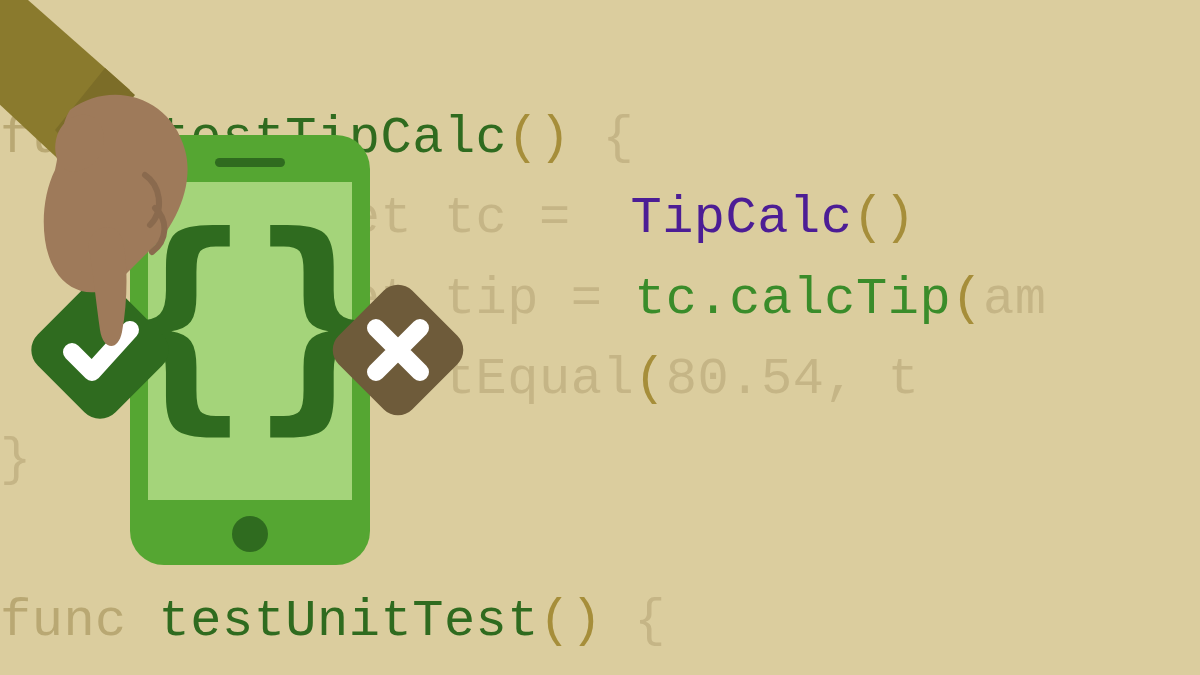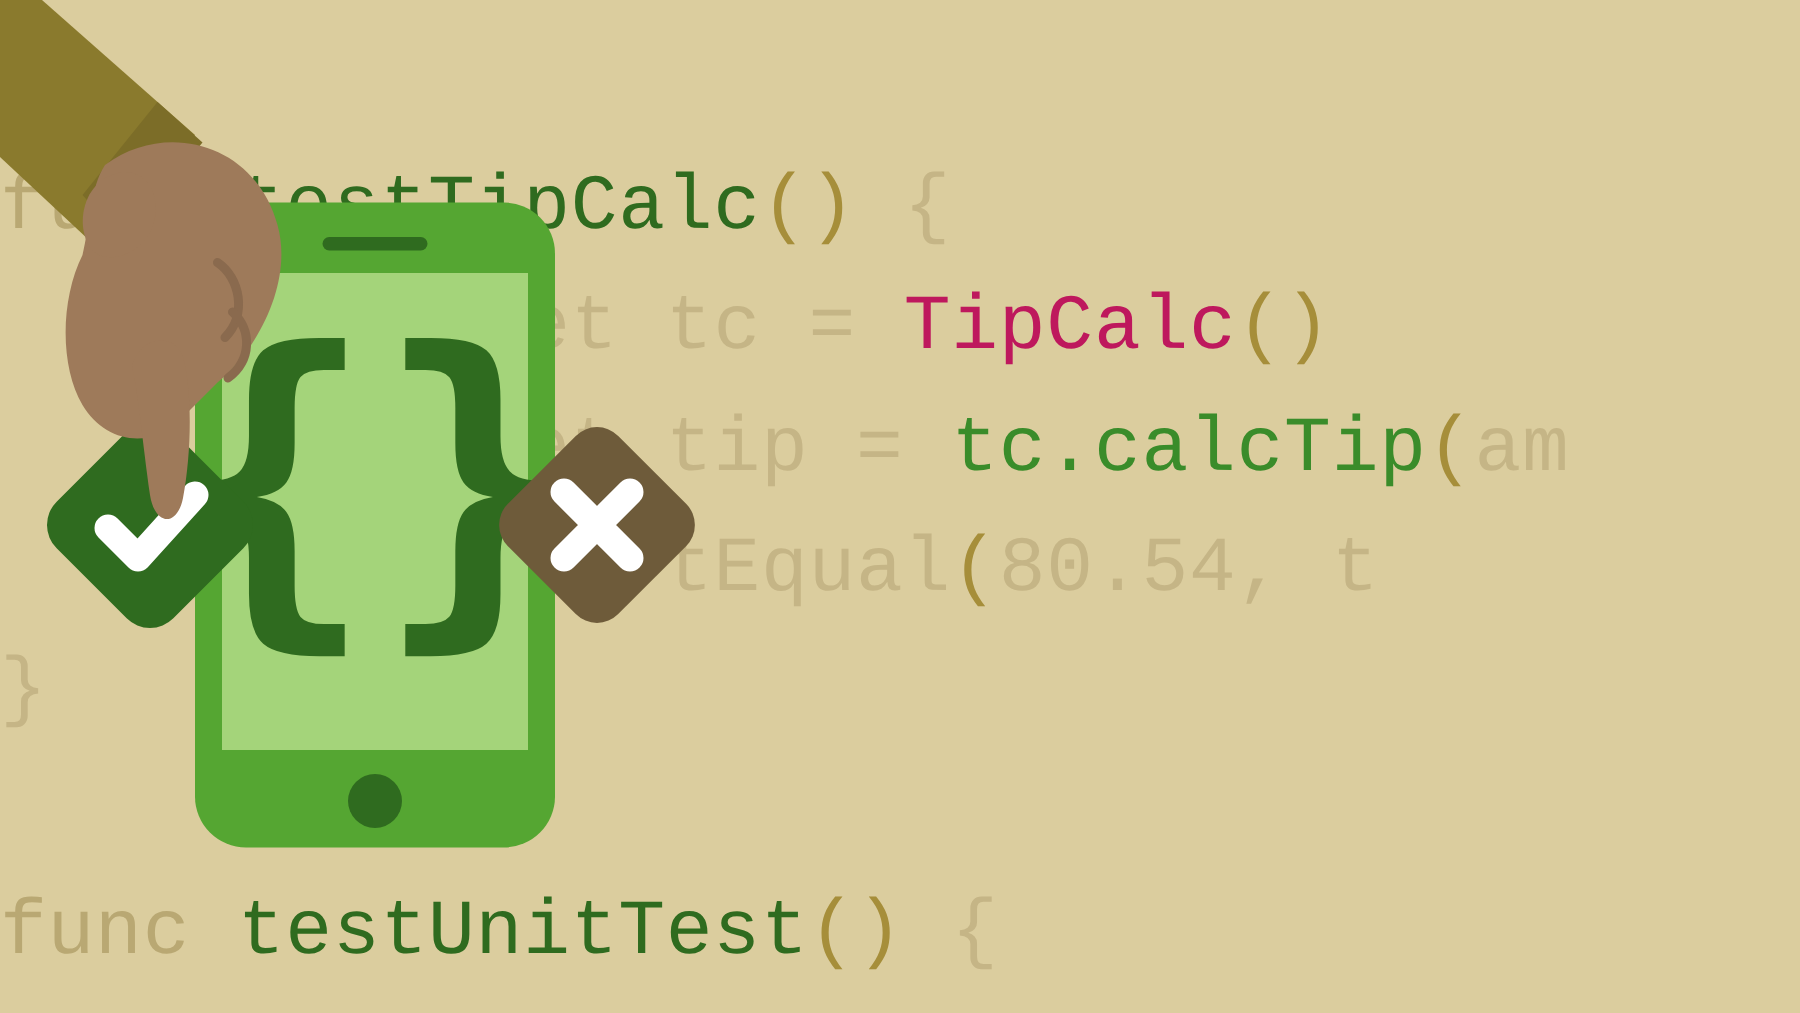--- a/index.html
+++ b/index.html
@@ -19,21 +19,21 @@
     line-height: 1.55;
     white-space: pre;
     letter-spacing: 0.5px;
     padding-top: 18px;
     padding-left: 0;
   }
   .kw-faded { color: #b9a873; }
   .fn-green { color: #2f6b1f; }
   .paren-olive { color: #a68e3a; }
   .txt-faded { color: #c5b586; }
-  .type-green { color: #be185d; }
+  .type-green { color: #4c1d95; margin-left: 28px; }
   .num-faded { color: #c5b586; }
   .brace-faded { color: #c5b586; }
   .op-green { color: #3a8c2a; }
 
   .illustration {
     position: absolute;
     top: 0; left: 0;
     width: 100%; height: 100%;
     pointer-events: none;
   }

